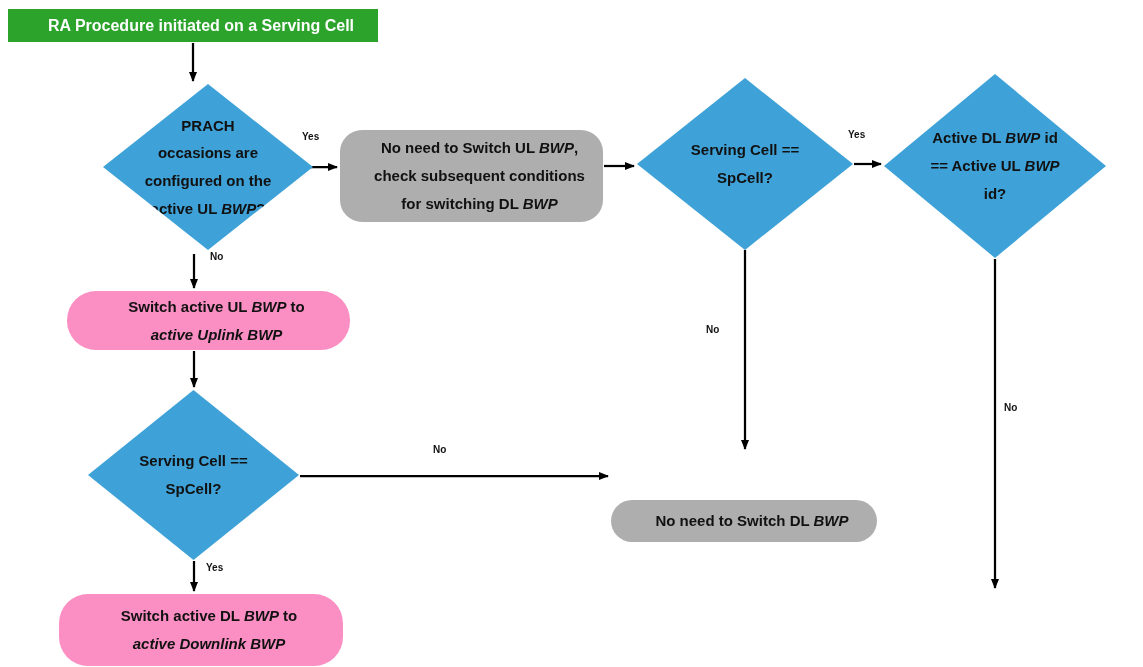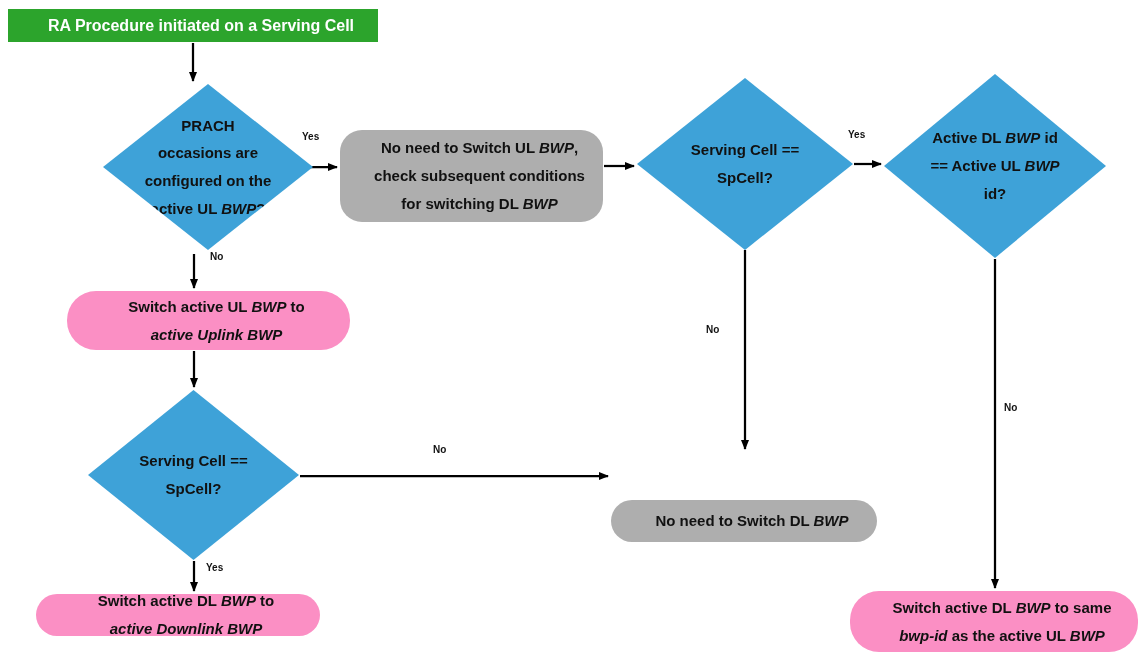--- a/index.html
+++ b/index.html
@@ -62,21 +62,21 @@
     line-height: 1;
   }
   
   #n-start { left: 8px;   top: 9px;   width: 370px; height: 33px; }
   #n-d1    { left: 103px;  top: 84px;  width: 210px; height: 166px; }
   #n-g1    { left: 340px; top: 130px; width: 263px; height: 92px;  }
   #n-d2    { left: 637px; top: 78px;  width: 216px; height: 172px; }
   #n-d3    { left: 884px; top: 74px;  width: 222px; height: 184px; }
   #n-p1    { left: 67px;  top: 291px; width: 283px; height: 59px;  }
   #n-d4    { left: 88px;  top: 390px; width: 211px; height: 170px; }
-  #n-p2    { left: 36px;  top: 594px; width: 284px; height: 42px;  }
+  #n-p2    { left: 59px;  top: 594px; width: 284px; height: 72px;  }
   #n-g2    { left: 611px; top: 452px; width: 266px; height: 42px; line-height: 1.2; margin-top: 48px; }
   #n-p3    { left: 850px; top: 591px; width: 288px; height: 61px;  }
   
   #l-d1-yes { left: 302px;  top: 132px; }
   #l-d1-no  { left: 210px;  top: 252px; }
   #l-d2-yes { left: 848px;  top: 130px; }
   #l-d2-no  { left: 706px;  top: 325px; }
   #l-d3-no  { left: 1004px; top: 403px; }
   #l-d4-no  { left: 433px;  top: 445px; }
   #l-d4-yes { left: 206px;  top: 563px; }
@@ -146,24 +146,20 @@
 
   <div id="n-p2" class="node proc-pink">
     <span class="txt"><span>Switch active DL </span><span style="font-style: italic;">BWP</span><span> to
 </span><span style="font-style: italic;">active Downlink BWP</span></span>
   </div>
 
   <div id="n-g2" class="node proc-gray">
     <span class="txt"><span>No need to Switch DL </span><span style="font-style: italic;">BWP</span></span>
   </div>
 
-  <div id="n-p3" class="node proc-pink">
-    <span class="txt"><span>Switch active DL </span><span style="font-style: italic;">BWP</span><span> to same
-</span><span style="font-style: italic;">bwp-id</span><span> as the active UL </span><span style="font-style: italic;">BWP</span></span>
-  </div>
 
   <div id="l-d1-yes" class="edge-label">Yes</div>
   <div id="l-d1-no" class="edge-label">No</div>
   <div id="l-d2-yes" class="edge-label">Yes</div>
   <div id="l-d2-no" class="edge-label">No</div>
   <div id="l-d3-no" class="edge-label">No</div>
   <div id="l-d4-no" class="edge-label">No</div>
   <div id="l-d4-yes" class="edge-label">Yes</div>
 
 </div>

